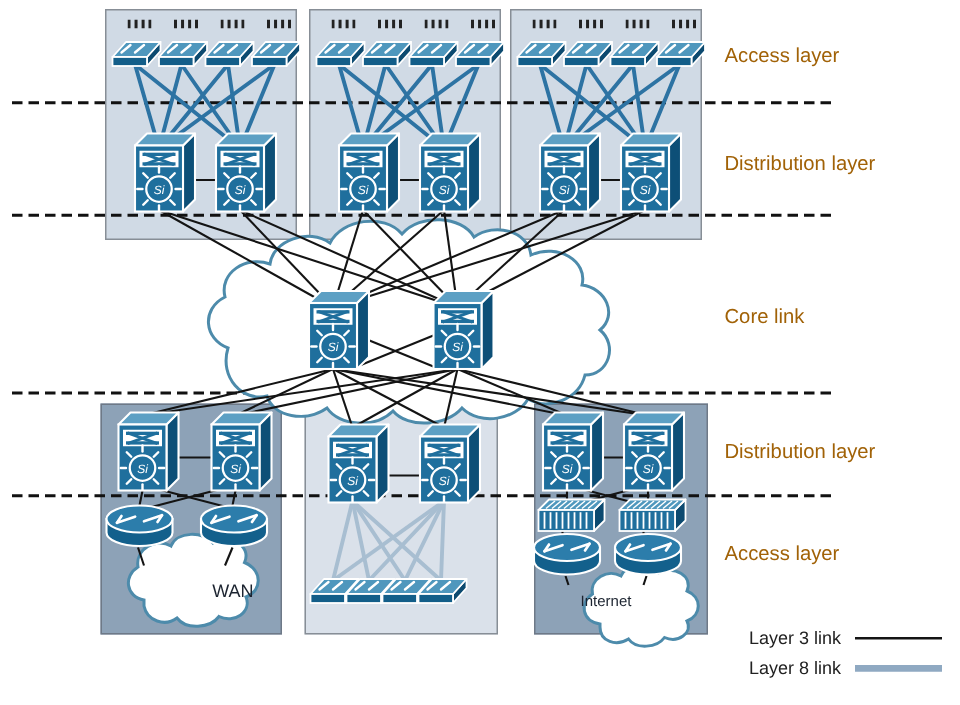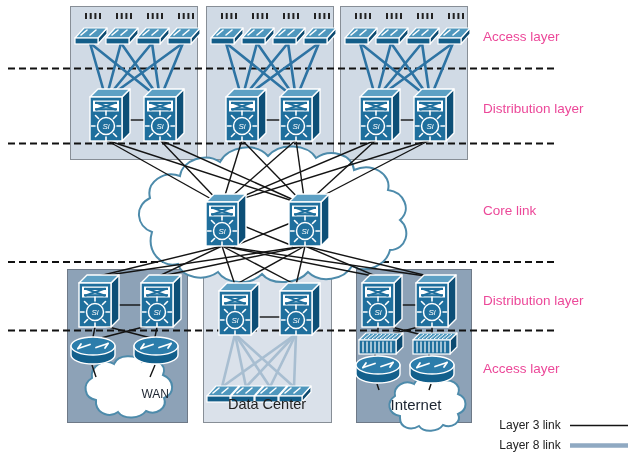--- a/index.html
+++ b/index.html
@@ -3,24 +3,24 @@
 <meta charset="utf-8">
 <style>
   html,body{margin:0;padding:0;background:#fff;}
   .canvas{position:relative;width:640px;height:470px;background:#fff;overflow:hidden;
           font-family:"Liberation Sans",sans-serif;}
   .block{position:absolute;box-sizing:border-box;}
   .block.light{background:#d0dae5;border:1px solid #878e96;}
   .block.lighter{background:#dae1ea;border:1px solid #878e96;}
   .block.dark{background:#8da2b7;border:1px solid #6e7987;}
   .svglayer{position:absolute;left:0;top:0;z-index:3;}
-  .lbl{position:absolute;color:#ec4899;font-size:13.5px;z-index:5;white-space:nowrap;}
+  .lbl{position:absolute;color:#a16207;font-size:13.5px;z-index:5;white-space:nowrap;}
   .cloudlbl{position:absolute;color:#1c2430;z-index:5;text-align:center;}
   .wanlbl{left:105px;top:387px;width:64px;font-size:12px;text-align:right;}
-  .inetlbl{left:384px;top:396px;width:64px;font-size:15px;}
+  .inetlbl{left:372px;top:396px;width:64px;font-size:10px;}
   .dclbl{position:absolute;left:206px;top:396px;width:122px;text-align:center;
          color:#222;font-size:14.5px;z-index:5;}
   .legendtext{position:absolute;color:#222;font-size:12px;text-align:center;width:66px;z-index:5;}
 </style>
 </head>
 <body>
 
 <div class="canvas">
 
   <div class="block light" style="left:70px;top:6px;width:128px;height:154px"></div>
@@ -294,18 +294,17 @@
   </svg>
 
   <div class="lbl" style="left:483px;top:29px">Access layer</div>
   <div class="lbl" style="left:483px;top:101px">Distribution layer</div>
   <div class="lbl" style="left:483px;top:203px">Core link</div>
   <div class="lbl" style="left:483px;top:293px">Distribution layer</div>
   <div class="lbl" style="left:483px;top:361px">Access layer</div>
 
   <div class="cloudlbl wanlbl">WAN</div>
   <div class="cloudlbl inetlbl">Internet</div>
-  <div class="dclbl">Data Center</div>
 
   <div class="legendtext" style="left:497px;top:418px">Layer 3 link</div>
   <div class="legendtext" style="left:497px;top:438px">Layer 8 link</div>
 
 </div>
 
 </body></html>

